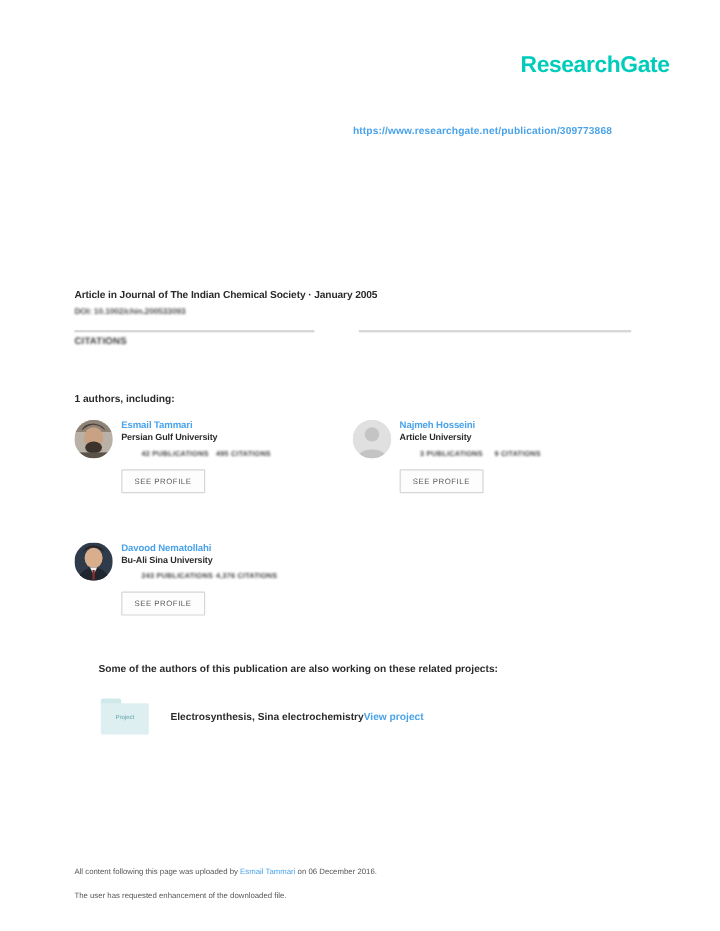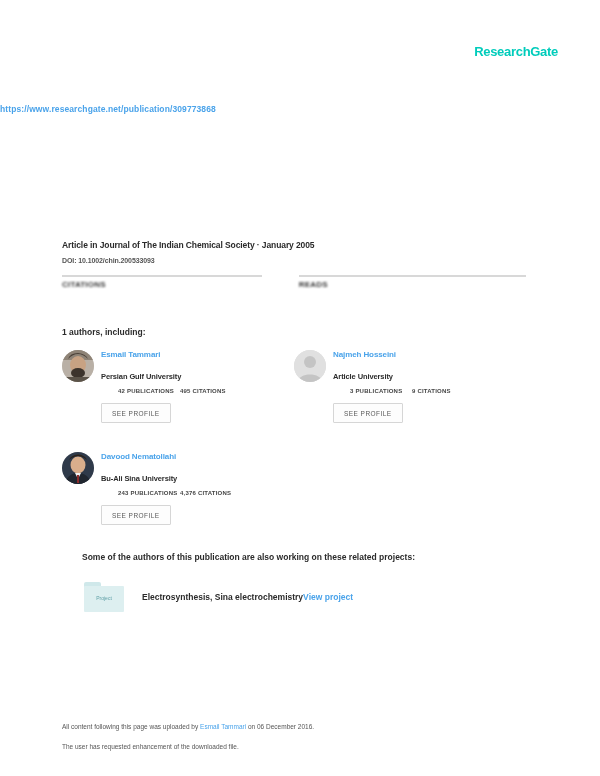--- a/index.html
+++ b/index.html
@@ -13,33 +13,33 @@
     position: relative;
     overflow: hidden;
     -webkit-font-smoothing: none;
   }
 
   
   .rg-logo {
     position: absolute;
     top: 44px;
     right: 42px;
-    font-size: 13px;
+    font-size: 19px;
     font-weight: bold;
     letter-spacing: -0.3px;
     color: #00ccbb;
     filter: blur(0.35px);
   }
 
   .pub-url {
     position: absolute;
     top: 104px;
     left: 0;
     width: 100%;
-    text-align: left;
+    text-align: right;
     padding-right: 90px;
     font-size: 8.5px;
     font-weight: bold;
     color: #4aa3ea;
     letter-spacing: 0.1px;
     filter: blur(0.55px);
   }
 
   
   .content { position: absolute; left: 62px; right: 74px; }
@@ -123,21 +123,21 @@
     font-size: 8px;
     font-weight: bold;
     color: #4aa3ea;
     filter: blur(0.5px);
     letter-spacing: -0.1px;
   }
   .author-affil {
     font-size: 7.5px;
     font-weight: bold;
     color: #2b2b2b;
-    margin-top: 13px;
+    margin-top: 1px;
     filter: blur(0.55px);
     letter-spacing: -0.1px;
   }
   .author-stats {
     display: flex;
     margin-top: 7px;
     padding-left: 17px;
   }
   .author-stat {
     font-size: 6px;
@@ -248,21 +248,20 @@
 
 <div class="content doi-line">DOI: 10.1002/chin.200533093</div>
 
 <div class="content stats">
   <div class="stat-col">
     <div class="stat-rule"></div>
     <div class="stat-num">CITATIONS</div>
   </div>
   <div class="stat-col">
     <div class="stat-rule"></div>
-    <div class="stat-num">READS</div>
   </div>
 </div>
 
 <div class="content authors-head">1 authors, including:</div>
 
 <div class="content author-grid">
 
   <div class="author-card">
     <div class="avatar">
       <svg viewBox="0 0 32 32">

